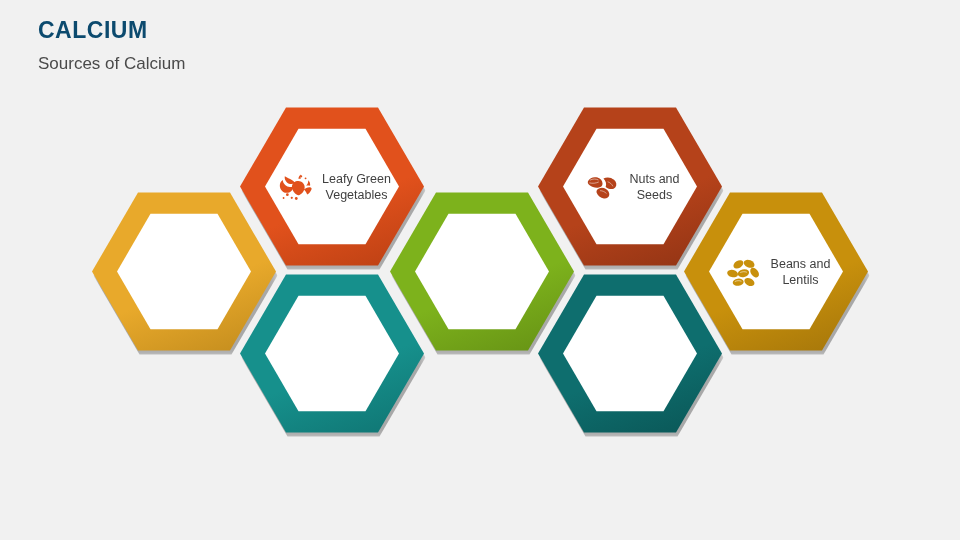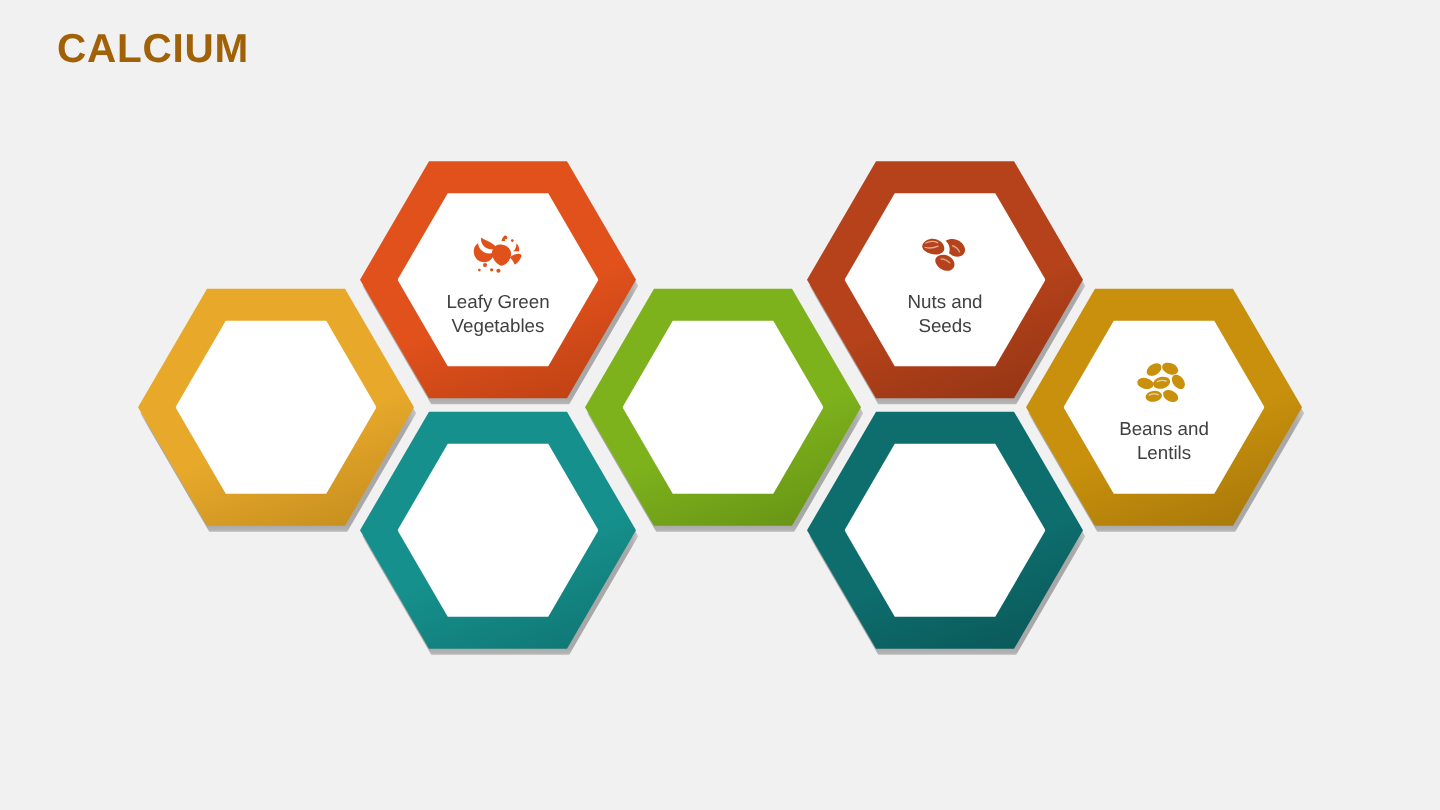--- a/index.html
+++ b/index.html
@@ -11,24 +11,24 @@
   }
   #slide {
     position: relative;
     width: 960px; height: 540px;
     background: #f1f1f1;
   }
 
   
   #header { position: absolute; left: 38px; top: 16px; }
   #title {
-    font-size: 27px;
+    font-size: 23px;
     font-weight: bold;
     letter-spacing: 0.5px;
-    color: #a16207;
+    color: #0c4a6e;
     line-height: 1.25;
   }
   #subtitle {
     font-size: 17px;
     font-weight: normal;
     color: #4a4a4a;
     margin-top: 9px;
     line-height: 1.2;
   }
 
@@ -58,21 +58,21 @@
   .hexshape {
     -webkit-clip-path: polygon(25% 1.5%, 75% 1.5%, 100% 50%, 75% 98.5%, 25% 98.5%, 0% 50%);
     clip-path: polygon(25% 1.5%, 75% 1.5%, 100% 50%, 75% 98.5%, 25% 98.5%, 0% 50%);
     border-radius: 14px;
   }
   .hex-content {
     position: absolute;
     left: 25px; top: 22px;
     width: 134px; height: 119px;
     display: flex;
-    flex-direction: column;
+    flex-direction: row;
     align-items: center;
     justify-content: center;
     gap: 3px;
   }
   .hex-icon {
     width: 46px; height: 42px;
     display: flex;
     align-items: center;
     justify-content: center;
   }
@@ -86,20 +86,21 @@
     max-width: 112px;
   }
 </style>
 </head>
 <body>
 
 <div id="slide">
 
   <div id="header">
     <div id="title">CALCIUM</div>
+    <div id="subtitle">Sources of Calcium</div>
   </div>
 
   <div id="hex-layer">
       <div class="hex-cell" style="left: 92px; top: 190px;">
         <div class="hex-shadow hexshape"></div>
         <div class="hex-outer hexshape" style="background: linear-gradient(160deg, rgb(232, 169, 43) 0%, rgb(232, 169, 43) 58%, rgb(192, 138, 28) 100%);"></div>
         <div class="hex-inner hexshape"></div>
       </div>
       <div class="hex-cell" style="left: 240px; top: 105px;">
         <div class="hex-shadow hexshape"></div>

